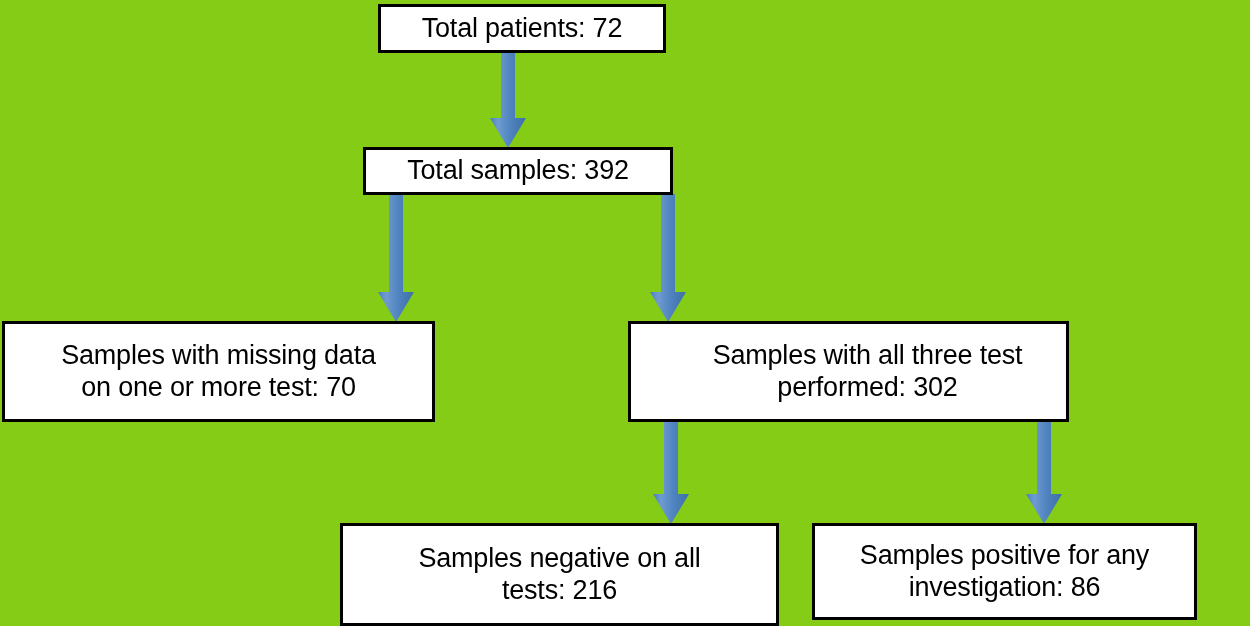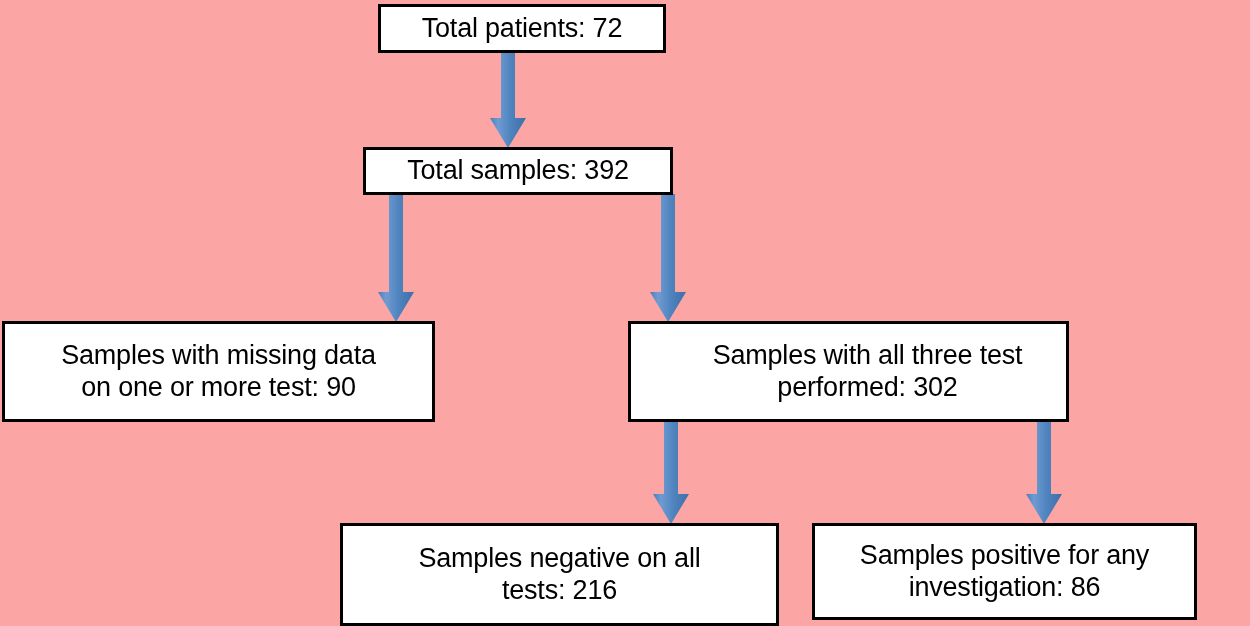--- a/index.html
+++ b/index.html
@@ -44,21 +44,21 @@
     pointer-events: none;
   }
   .arrow svg {
     display: block;
     overflow: visible;
   }
 </style>
 </head>
 <body>
 
-<div id="canvas" style="background: #fca5a5;">
+<div id="canvas" style="background: #84cc16;">
 
 <div class="arrow" style="left: 490px; top: 52px; width: 36px; height: 96px;">
       <svg width="36" height="96" viewBox="0 0 36 96">
         <defs>
           <linearGradient id="ag0" x1="0" y1="0" x2="1" y2="0">
             <stop offset="0%" stop-color="#4a7ebb"></stop>
             <stop offset="22%" stop-color="#6f9bd1"></stop>
             <stop offset="55%" stop-color="#5185c0"></stop>
             <stop offset="100%" stop-color="#3d6ea8"></stop>
           </linearGradient>
@@ -119,21 +119,21 @@
       </svg>
     </div>
     <div class="node" style="left: 378px; top: 4px; width: 288px; height: 49px; border-color: rgb(0, 0, 0); color: rgb(0, 0, 0);">
       <span class="node-text">Total patients: 72</span>
     </div>
     <div class="node" style="left: 363px; top: 147px; width: 310px; height: 48px; border-color: rgb(0, 0, 0); color: rgb(0, 0, 0);">
       <span class="node-text">Total samples: 392</span>
     </div>
     <div class="node" style="left: 2px; top: 321px; width: 433px; height: 101px; border-color: rgb(0, 0, 0); color: rgb(0, 0, 0);">
       <span class="node-text">Samples with missing data
-on one or more test: 90</span>
+on one or more test: 70</span>
     </div>
     <div class="node" style="left: 628px; top: 321px; width: 441px; height: 101px; border-color: rgb(0, 0, 0); color: rgb(0, 0, 0); padding-left: 48px;">
       <span class="node-text">Samples with all three test
 performed: 302</span>
     </div>
     <div class="node" style="left: 340px; top: 523px; width: 439px; height: 103px; border-color: rgb(0, 0, 0); color: rgb(0, 0, 0); justify-content: center;">
       <span class="node-text">Samples negative on all
 tests: 216</span>
     </div>
     <div class="node" style="left: 812px; top: 523px; width: 385px; height: 97px; border-color: rgb(0, 0, 0); color: rgb(0, 0, 0);">

